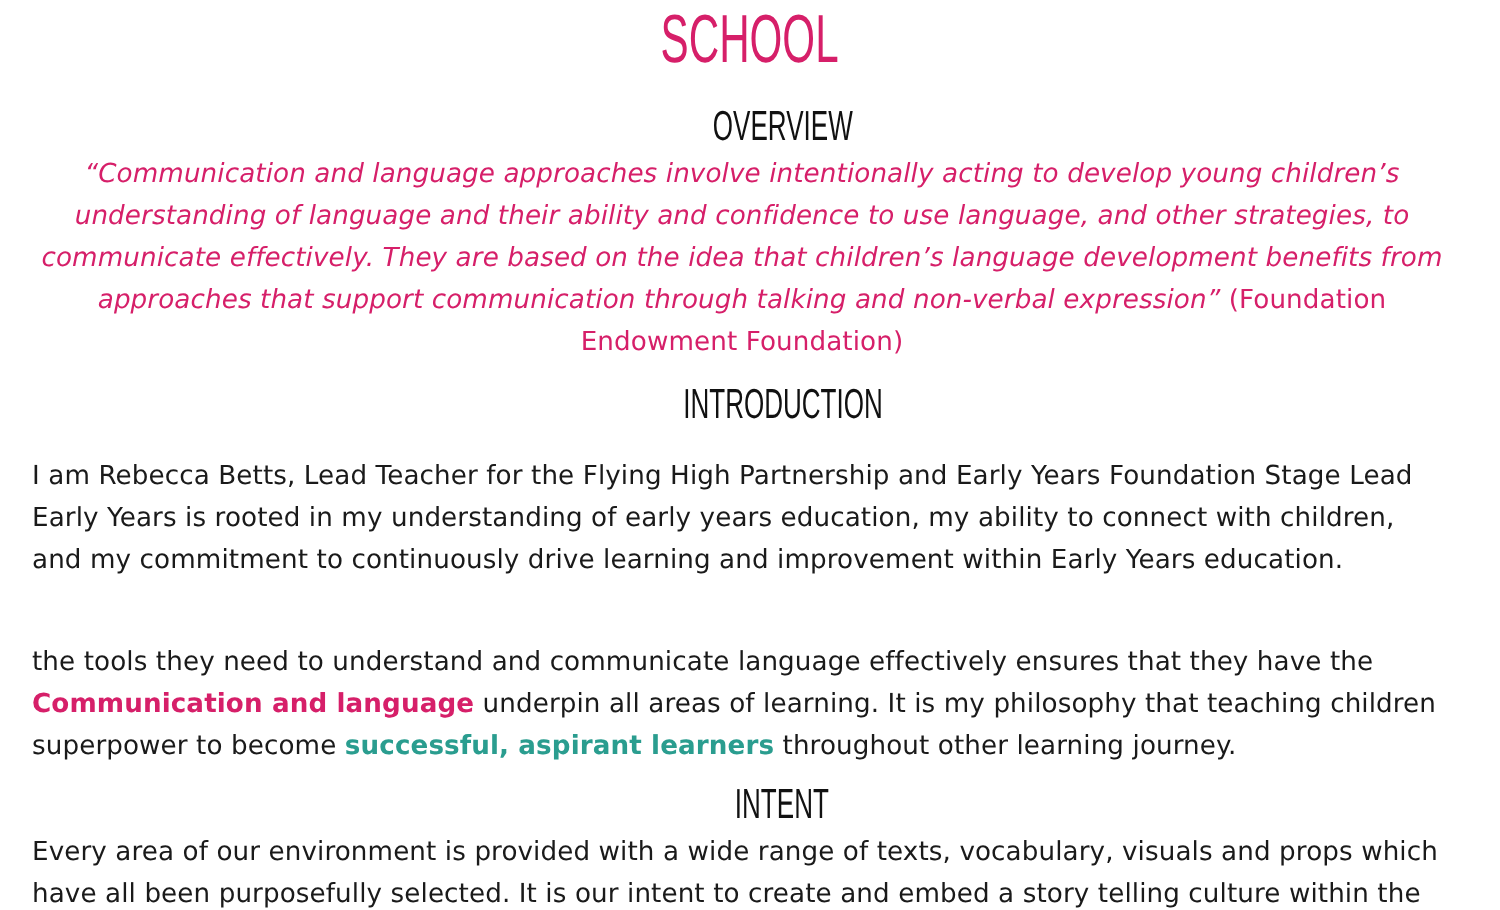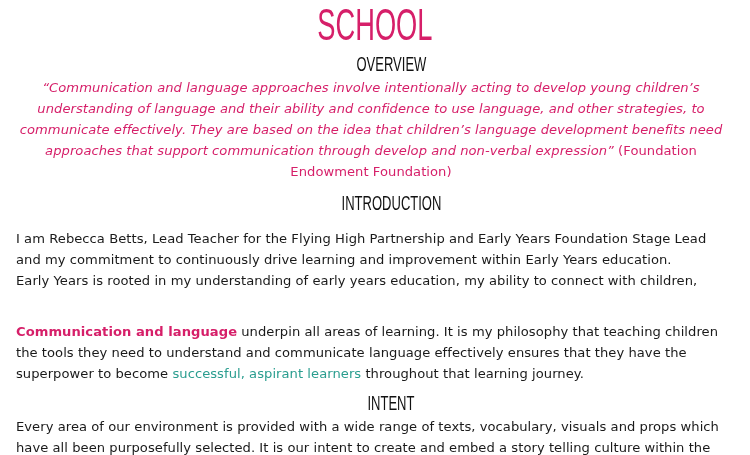--- a/index.html
+++ b/index.html
@@ -31,21 +31,21 @@
       letter-spacing: 0px;
       line-height: 1;
     }
     .heading span {
       display: inline-block;
       transform: scaleX(0.62);
       transform-origin: center;
     }
     .title {
       top: 3px;
-      font-size: 44px;
+      font-size: 34px;
       color: #d61f69;
     }
     .h2 {
       font-size: 21px;
       color: #111111;
       margin-left: 16px;
     }
     .para {
       position: absolute;
       left: 16px;
@@ -60,58 +60,58 @@
       width: 730px;
       text-align: center;
       color: #d61f69;
       font-style: italic;
       top: 77px;
     }
     .quote .cite {
       font-style: normal;
     }
     .pink-bold { color: #d61f69; font-weight: bold; }
-    .teal-bold { color: #2a9d8f; font-weight: normal; }
+    .teal-bold { color: #2a9d8f; font-weight: bold; }
     .line { display: block; white-space: nowrap; }
   </style>
 </head>
 <body>
 
 <div class="page">
 
   <div class="heading title">
     <span>SCHOOL</span>
   </div>
 
   <div class="heading h2" style="top:53px;">
     <span>OVERVIEW</span>
   </div>
 
   <div class="para quote">
     <span class="line">“Communication and language approaches involve intentionally acting to develop young children’s</span>
     <span class="line">understanding of language and their ability and confidence to use language, and other strategies, to</span>
-    <span class="line">communicate effectively. They are based on the idea that children’s language development benefits need</span>
-    <span class="line"><span>approaches that support communication through develop and non-verbal expression”</span><span class="cite"> (Foundation</span></span>
+    <span class="line">communicate effectively. They are based on the idea that children’s language development benefits from</span>
+    <span class="line"><span>approaches that support communication through talking and non-verbal expression”</span><span class="cite"> (Foundation</span></span>
     <span class="line cite">Endowment Foundation)</span>
   </div>
 
   <div class="heading h2" style="top:192px;">
     <span>INTRODUCTION</span>
   </div>
 
   <div class="para" style="top:228px;">
     <span class="line">I am Rebecca Betts, Lead Teacher for the Flying High Partnership and Early Years Foundation Stage Lead</span>
+    <span class="line">Early Years is rooted in my understanding of early years education, my ability to connect with children,</span>
     <span class="line">and my commitment to continuously drive learning and improvement within Early Years education.</span>
-    <span class="line">Early Years is rooted in my understanding of early years education, my ability to connect with children,</span>
   </div>
 
   <div class="para" style="top:321px;">
+    <span class="line">the tools they need to understand and communicate language effectively ensures that they have the</span>
     <span class="line"><span class="pink-bold">Communication and language</span><span> underpin all areas of learning. It is my philosophy that teaching children</span></span>
-    <span class="line">the tools they need to understand and communicate language effectively ensures that they have the</span>
-    <span class="line"><span>superpower to become </span><span class="teal-bold">successful, aspirant learners</span><span> throughout that learning journey.</span></span>
+    <span class="line"><span>superpower to become </span><span class="teal-bold">successful, aspirant learners</span><span> throughout other learning journey.</span></span>
   </div>
 
   <div class="heading h2" style="top:392px;">
     <span>INTENT</span>
   </div>
 
   <div class="para" style="top:416px;">
     <span class="line">Every area of our environment is provided with a wide range of texts, vocabulary, visuals and props which</span>
     <span class="line">have all been purposefully selected. It is our intent to create and embed a story telling culture within the</span>
   </div>

